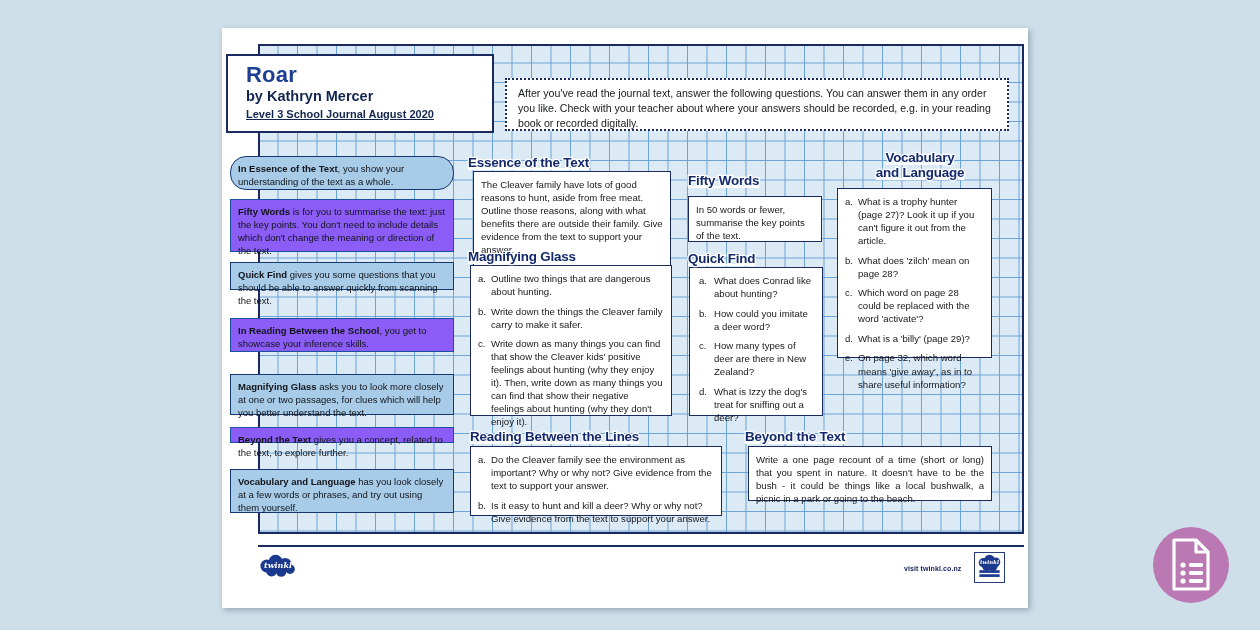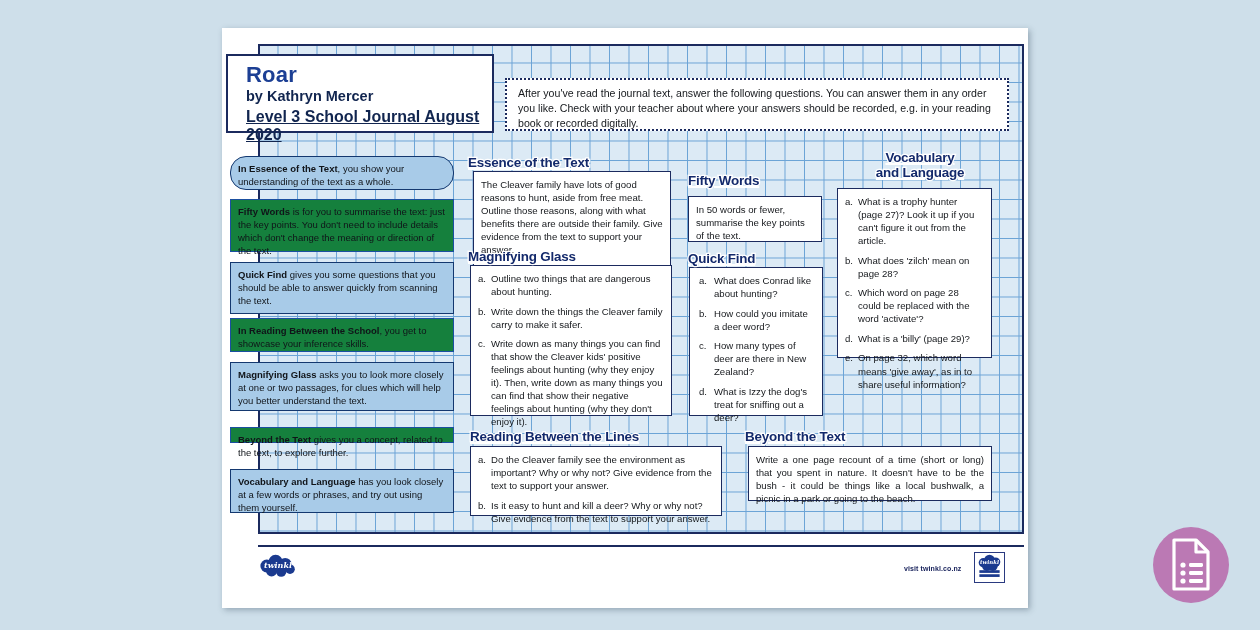--- a/index.html
+++ b/index.html
@@ -45,21 +45,21 @@
   }
   #titlecard .t1{
     color:#1c3f94;font-size:22px;font-weight:bold;
     letter-spacing:.2px;line-height:1.05;
   }
   #titlecard .t2{
     color:#11254f;font-size:14.5px;font-weight:bold;
     margin-top:3px;line-height:1.1;
   }
   #titlecard .t3{
-    color:#11254f;font-size:16px;font-weight:bold;
+    color:#11254f;font-size:11px;font-weight:bold;
     margin-top:3px;line-height:1.1;
     text-decoration:underline;
   }
 
   
   #intro{
     position:absolute;left:505px;top:78px;
     width:504px;height:53px;
     background:#ffffff;
     border:2px dotted #1b2a5e;
@@ -118,21 +118,21 @@
   .wide ol.q li .mk{width:15px;}
 
   p.para{margin:0;}
 
   
   .leg{
     position:absolute;left:230px;
     width:224px;
     border:1.6px solid #1b4fa0;
     box-sizing:border-box;
-    background:#15803d;
+    background:#8b5cf6;
     z-index:6;
     padding:5px 8px 5px 7px;
     font-size:9.5px;line-height:1.37;
     color:#101419;
   }
   .leg.fill{background:#a8cbe8;border-color:#14386f;}
   .leg b{font-weight:bold;}
 
   
   #footrule{
@@ -199,27 +199,27 @@
 </div>
 
 <div id="intro">After you've read the journal text, answer the following questions. You can answer them in any order you like. Check with your teacher about where your answers should be recorded, e.g. in your reading book or recorded digitally.</div>
 
 <div class="leg fill" style="top:156px;height:34px;border-radius:16px;">
   <b>In Essence of the Text</b><span>, you show your understanding of the text as a whole.</span>
 </div>
 <div class="leg" style="top:199px;height:53px;">
   <b>Fifty Words</b><span> is for you to summarise the text: just the key points. You don't need to include details which don't change the meaning or direction of the text.</span>
 </div>
-<div class="leg fill" style="top:262px;height:52px;">
+<div class="leg fill" style="top:262px;height:28px;">
   <b>Quick Find</b><span> gives you some questions that you should be able to answer quickly from scanning the text.</span>
 </div>
 <div class="leg" style="top:318px;height:34px;">
   <b>In Reading Between the School</b><span>, you get to showcase your inference skills.</span>
 </div>
-<div class="leg fill" style="top:362px;height:49px;">
+<div class="leg fill" style="top:374px;height:41px;">
   <b>Magnifying Glass</b><span> asks you to look more closely at one or two passages, for clues which will help you better understand the text.</span>
 </div>
 <div class="leg" style="top:427px;height:16px;">
   <b>Beyond the Text</b><span> gives you a concept, related to the text, to explore further.</span>
 </div>
 <div class="leg fill" style="top:469px;height:44px;">
   <b>Vocabulary and Language</b><span> has you look closely at a few words or phrases, and try out using them yourself.</span>
 </div>
 
 <div class="hd" style="left:468px;top:155px;width:210px;">Essence of the Text</div>

